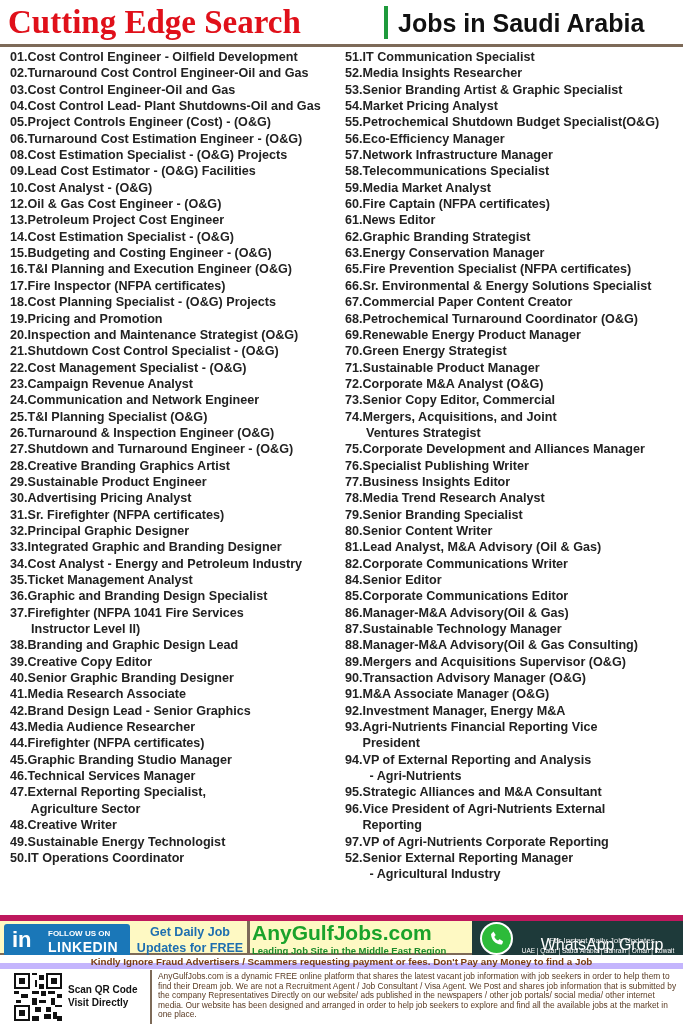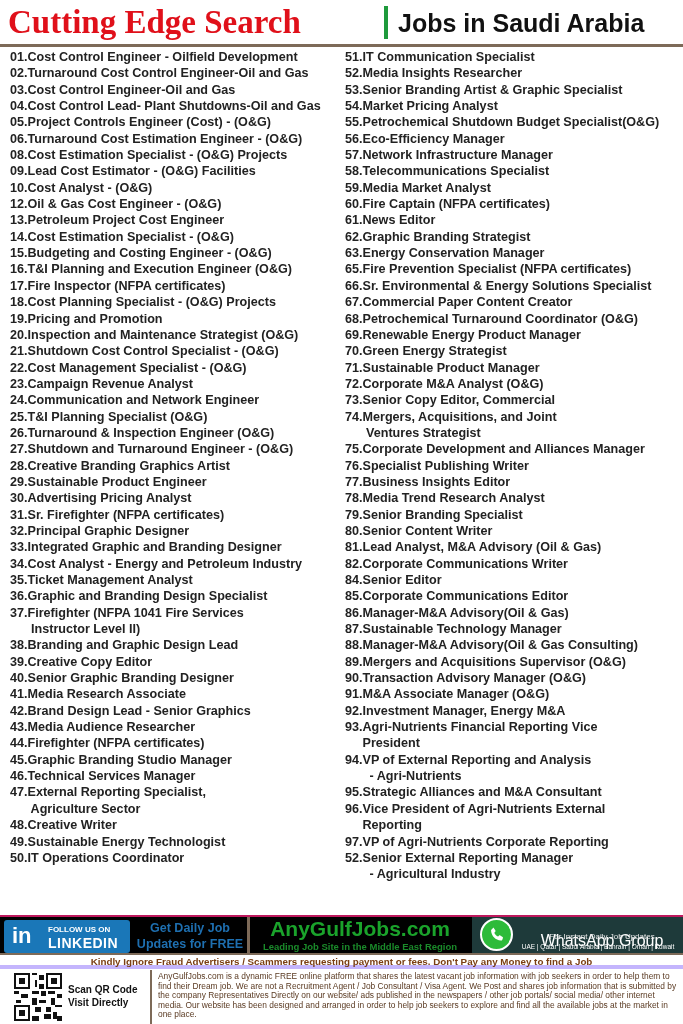--- a/index.html
+++ b/index.html
@@ -12,38 +12,38 @@
   .header .sub { position: absolute; left: 398px; top: 2px; font-family: "Liberation Sans", sans-serif; font-weight: bold; font-size: 25px; color: #111; line-height: 42px; }
   .header .rule { position: absolute; left: 0; top: 44px; width: 683px; height: 3px; background: #7d6a58; }
 
   .list { position: absolute; top: 49px; }
   .list.left { left: 10px; width: 335px; }
   .list.right { left: 345px; width: 338px; }
   .item { display: flex; font-family: "Liberation Sans", sans-serif; font-weight: bold; font-size: 12.6px; line-height: 16.35px; color: #222; white-space: nowrap; }
   .item .num { flex: 0 0 auto; }
   .item .txt { white-space: pre; }
 
-  .banner { position: absolute; left: 0; top: 915px; width: 683px; height: 40px; background: #000000; border-top: 2px solid #be185d; border-bottom: 2px solid #7d6a58; }
+  .banner { position: absolute; left: 0; top: 915px; width: 683px; height: 40px; background: #fef9c3; border-top: 6px solid #be185d; border-bottom: 2px solid #7d6a58; }
   .li-box { position: absolute; left: 4px; top: 3px; width: 126px; height: 33px; background: #1a77b8; border-radius: 3px; color: #fff; }
   .li-box .in { position: absolute; left: 8px; top: 3px; font-family: "Liberation Sans", sans-serif; font-weight: bold; font-size: 22px; line-height: 26px; }
   .li-box .fol { position: absolute; left: 44px; top: 5px; font-family: "Liberation Sans", sans-serif; font-weight: bold; font-size: 8px; }
   .li-box .lk { position: absolute; left: 44px; top: 15px; font-family: "Liberation Sans", sans-serif; font-weight: bold; font-size: 14px; letter-spacing: 0.5px; }
   .daily { position: absolute; left: 134px; top: 3px; width: 112px; text-align: center; font-family: "Liberation Sans", sans-serif; font-weight: bold; font-size: 12.5px; line-height: 16px; color: #1e6fb0; }
   .vsep { position: absolute; left: 247px; top: 0; width: 3px; height: 36px; background: #7d6a58; }
-  .agj { position: absolute; left: 252px; top: 0; width: 216px; text-align: center; }
+  .agj { position: absolute; left: 252px; top: 0; width: 216px; }
   .agj .t { font-family: "Liberation Sans", sans-serif; font-weight: bold; font-size: 21px; color: #1aa32b; line-height: 24px; }
   .agj .s { font-family: "Liberation Sans", sans-serif; font-weight: bold; font-size: 9.5px; color: #1a8a2a; line-height: 12px; }
   .wa { position: absolute; left: 472px; top: 0; width: 211px; height: 36px; background: #1e3a3a; color: #fff; }
   .wa .ico { position: absolute; left: 8px; top: 1px; width: 33px; height: 33px; border-radius: 50%; background: #2dbb3a; border: 2px solid #fff; }
   .wa .ico svg { position: absolute; left: 6px; top: 6px; }
   .wa .t { position: absolute; left: 50px; top: 0px; width: 160px; text-align: center; font-family: "Liberation Sans", sans-serif; font-size: 16px; line-height: 16px; margin-top: 16px; }
   .wa .s { position: absolute; left: 50px; top: 15px; width: 160px; text-align: center; font-family: "Liberation Sans", sans-serif; font-size: 8px; line-height: 10px; color: #e8e8e8; }
   .wa .c { position: absolute; left: 42px; top: 25px; width: 168px; text-align: center; font-family: "Liberation Sans", sans-serif; font-size: 6.5px; line-height: 9px; color: #ffffff; }
 
-  .warn { position: absolute; left: 0; top: 955px; width: 683px; height: 14px; background: #fff; text-align: center; font-family: "Liberation Sans", sans-serif; font-weight: bold; font-size: 9.8px; line-height: 14px; color: #7a3e12; border-bottom: 4px solid #c4b5fd; }
+  .warn { position: absolute; left: 0; top: 955px; width: 683px; height: 14px; background: #fff; text-align: center; font-family: "Liberation Sans", sans-serif; font-weight: bold; font-size: 9.8px; line-height: 14px; color: #7a3e12; border-bottom: 6px solid #c4b5fd; }
 
   .footer { position: absolute; left: 0; top: 970px; width: 683px; height: 54px; background: #fff; }
   .qr { position: absolute; left: 14px; top: 3px; width: 48px; height: 48px; }
   .qr-label { position: absolute; left: 68px; top: 13px; width: 74px; font-family: "Liberation Sans", sans-serif; font-weight: bold; font-size: 10px; line-height: 13px; color: #111; }
   .fsep { position: absolute; left: 150px; top: 0; width: 2px; height: 54px; background: #7d6a58; }
   .about { position: absolute; left: 158px; top: 2px; width: 520px; font-family: "Liberation Sans", sans-serif; font-size: 8.4px; line-height: 9.6px; color: #5a3a22; }
 </style>
 </head>
 <body>
 

